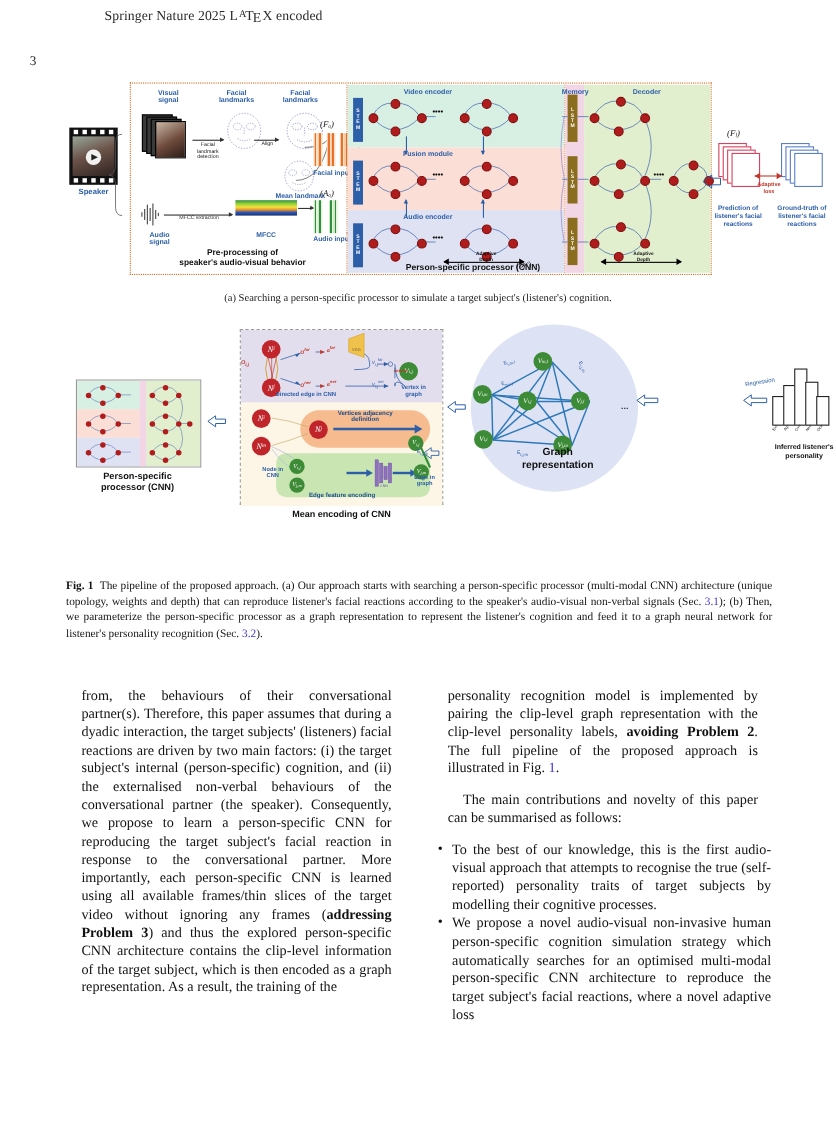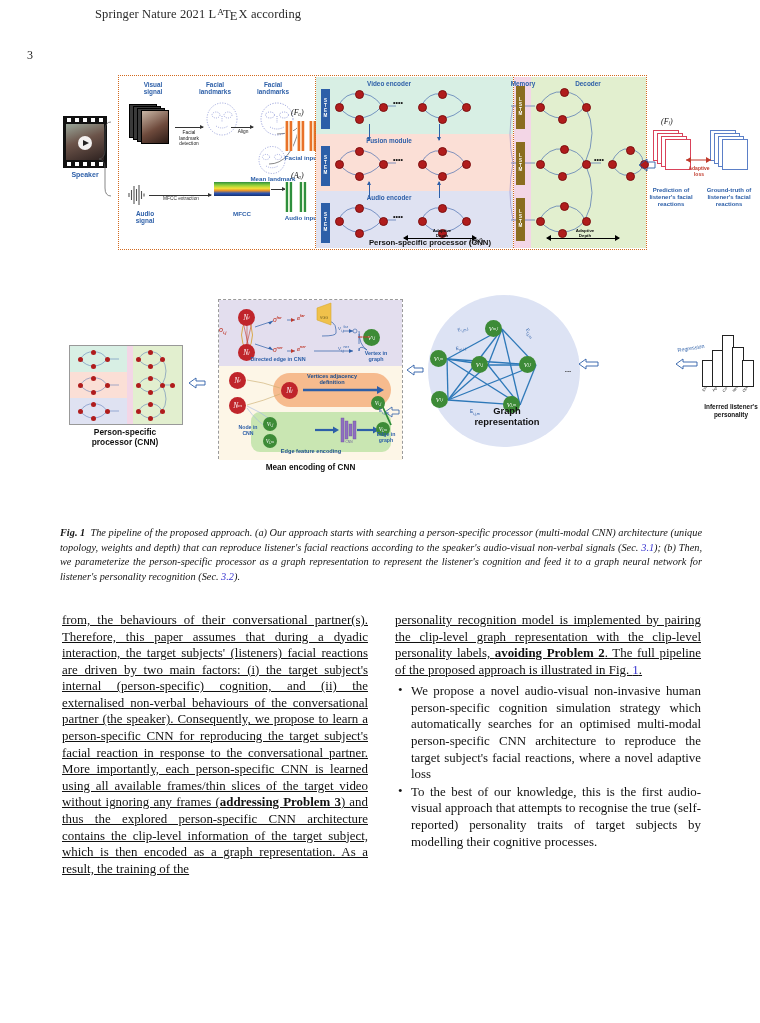--- a/index.html
+++ b/index.html
@@ -93,43 +93,43 @@
   .Vnode.sm{width:14px;height:14px;font-size:5.6px;}
 
   .graphCircle{position:absolute;left:368px;top:2px;width:152px;height:152px;border-radius:50%;background:#dde3f4;}
   .gcnBox{position:absolute;left:545px;top:40px;width:68px;height:62px;background:#3b6fb6;color:#fff;font-family:"Liberation Sans",sans-serif;
           font-weight:700;font-size:10px;display:flex;align-items:center;justify-content:center;}
   .barchart{position:absolute;left:640px;top:32px;width:62px;height:62px;}
   .barchart i{position:absolute;bottom:0;border:1.4px solid #222;background:#fff;}
 
   .capb{position:absolute;left:60px;width:640px;font-family:"Liberation Serif",serif;font-size:9.3px;line-height:1.3;color:#1a1a1a;text-align:justify;}
 
-  .figcap{position:absolute;left:60px;top:526px;width:642px;font-family:"Liberation Serif",serif;font-size:10.3px;line-height:1.42;text-align:justify;color:#141414;font-style:italic;}
+  .figcap{position:absolute;left:60px;top:526px;width:642px;font-family:"Liberation Serif",serif;font-size:10.3px;line-height:1.42;text-align:justify;color:#141414;}
   .figcap b{font-weight:700;}
   .lnk{color:#3a37d0;}
 
   
   .col{position:absolute;top:612px;width:306px;font-family:"Liberation Serif",serif;font-size:12.9px;line-height:1.285;text-align:justify;color:#111;
        -webkit-hyphens:none;hyphens:none;}
   .colL{left:62px;}
   .colR{left:395px;}
-  .col p{margin:0;text-decoration:underline;}
+  .col p{margin:12px;}
   .col p.ind{text-indent:14px;}
   .bullets{margin:5px 0 0 0;padding:0;list-style:none;}
   .bullets li{position:relative;padding-left:16px;margin-bottom:1px;text-align:justify;}
   .bullets li:before{content:"\2022";position:absolute;left:3px;top:-1px;font-size:13px;}
   b.bold{font-weight:700;}
 </style>
 </head>
 <body>
 
 <div class="page">
 
   <div class="runhead">
-    <span>Springer Nature 2021 </span><span class="latex"><span>L</span><span class="a">A</span><span>T</span><span class="e">E</span><span>X</span></span><span> according</span>
+    <span>Springer Nature 2025 </span><span class="latex"><span>L</span><span class="a">A</span><span>T</span><span class="e">E</span><span>X</span></span><span> encoded</span>
   </div>
   <div class="pageno">3</div>
 
   <div class="figA">
 
     <div class="filmstrip">
       <div class="inner"></div>
       <div class="perf" style="left:4px;top:2px"></div>
         <div class="perf" style="left:12px;top:2px"></div>
       <div class="perf" style="left:20px;top:2px"></div>
@@ -422,22 +422,24 @@
     <svg class="ov" style="left:38px;top:80px" width="28" height="10">
       <line x1="1" y1="5" x2="26" y2="5" stroke="#c0392b" stroke-width="1"></line>
       <path d="M1 5 l5 -3 l0 6 z" fill="#c0392b"></path>
         <path d="M26 5 l-5 -3 l0 6 z" fill="#c0392b"></path>
     </svg>
     <div class="lblred" style="left:31px;top:91px;width:42px;">Adaptive<br>loss</div>
     <div class="lblblue" style="left:-4px;top:112px;width:56px;font-size:6px;">Prediction of<br>listener's facial<br>reactions</div>
     <div class="lblblue" style="left:54px;top:112px;width:56px;font-size:6px;">Ground-truth of<br>listener's facial<br>reactions</div>
   </div>
 
+  <div class="lblblack" style="left:128px;top:225px;width:185px;font-size:7.6px;">Pre-processing of<br>speaker's audio-visual behavior</div>
   <div class="lblblack" style="left:330px;top:238px;width:200px;font-size:7.8px;">Person-specific processor (CNN)</div>
 
+  <div class="capa" style="top:266px;">(a) Searching a person-specific processor to simulate a target subject's (listener's) cognition.</div>
 
   <div class="figB">
 
     <div class="pspBox">
       <div class="b1"></div>
         <div class="b2"></div>
         <div class="b3"></div>
       <div class="mem"></div>
         <div class="dec"></div>
       <svg class="ov" width="112" height="78">
@@ -671,19 +673,20 @@
   <div class="figcap">
     <b>Fig. 1</b>&nbsp;&nbsp;<span>The pipeline of the proposed approach. (a) Our approach starts with searching a person-specific processor (multi-modal CNN) architecture (unique topology, weights and depth) that can reproduce listener's facial reactions according to the speaker's audio-visual non-verbal signals (Sec. </span><span class="lnk">3.1</span><span>); (b) Then, we parameterize the person-specific processor as a graph representation to represent the listener's cognition and feed it to a graph neural network for listener's personality recognition (Sec. </span><span class="lnk">3.2</span><span>).</span>
   </div>
 
   <div class="col colL">
     <p><span>from, the behaviours of their conversational partner(s). Therefore, this paper assumes that during a dyadic interaction, the target subjects' (listeners) facial reactions are driven by two main factors: (i) the target subject's internal (person-specific) cognition, and (ii) the externalised non-verbal behaviours of the conversational partner (the speaker). Consequently, we propose to learn a person-specific CNN for reproducing the target subject's facial reaction in response to the conversational partner. More importantly, each person-specific CNN is learned using all available frames/thin slices of the target video without ignoring any frames (</span><b class="bold">addressing Problem 3</b><span>) and thus the explored person-specific CNN architecture contains the clip-level information of the target subject, which is then encoded as a graph representation. As a result, the training of the</span></p>
   </div>
 
   <div class="col colR">
     <p><span>personality recognition model is implemented by pairing the clip-level graph representation with the clip-level personality labels, </span><b class="bold">avoiding Problem 2</b><span>. The full pipeline of the proposed approach is illustrated in Fig. </span><span class="lnk">1</span><span>.</span></p>
+    <p class="ind">The main contributions and novelty of this paper can be summarised as follows:</p>
     <ul class="bullets">
+      <li>To the best of our knowledge, this is the first audio-visual approach that attempts to recognise the true (self-reported) personality traits of target subjects by modelling their cognitive processes.</li>
       <li>We propose a novel audio-visual non-invasive human person-specific cognition simulation strategy which automatically searches for an optimised multi-modal person-specific CNN architecture to reproduce the target subject's facial reactions, where a novel adaptive loss</li>
-      <li>To the best of our knowledge, this is the first audio-visual approach that attempts to recognise the true (self-reported) personality traits of target subjects by modelling their cognitive processes.</li>
     </ul>
   </div>
 
 </div>
 
 </body></html>

